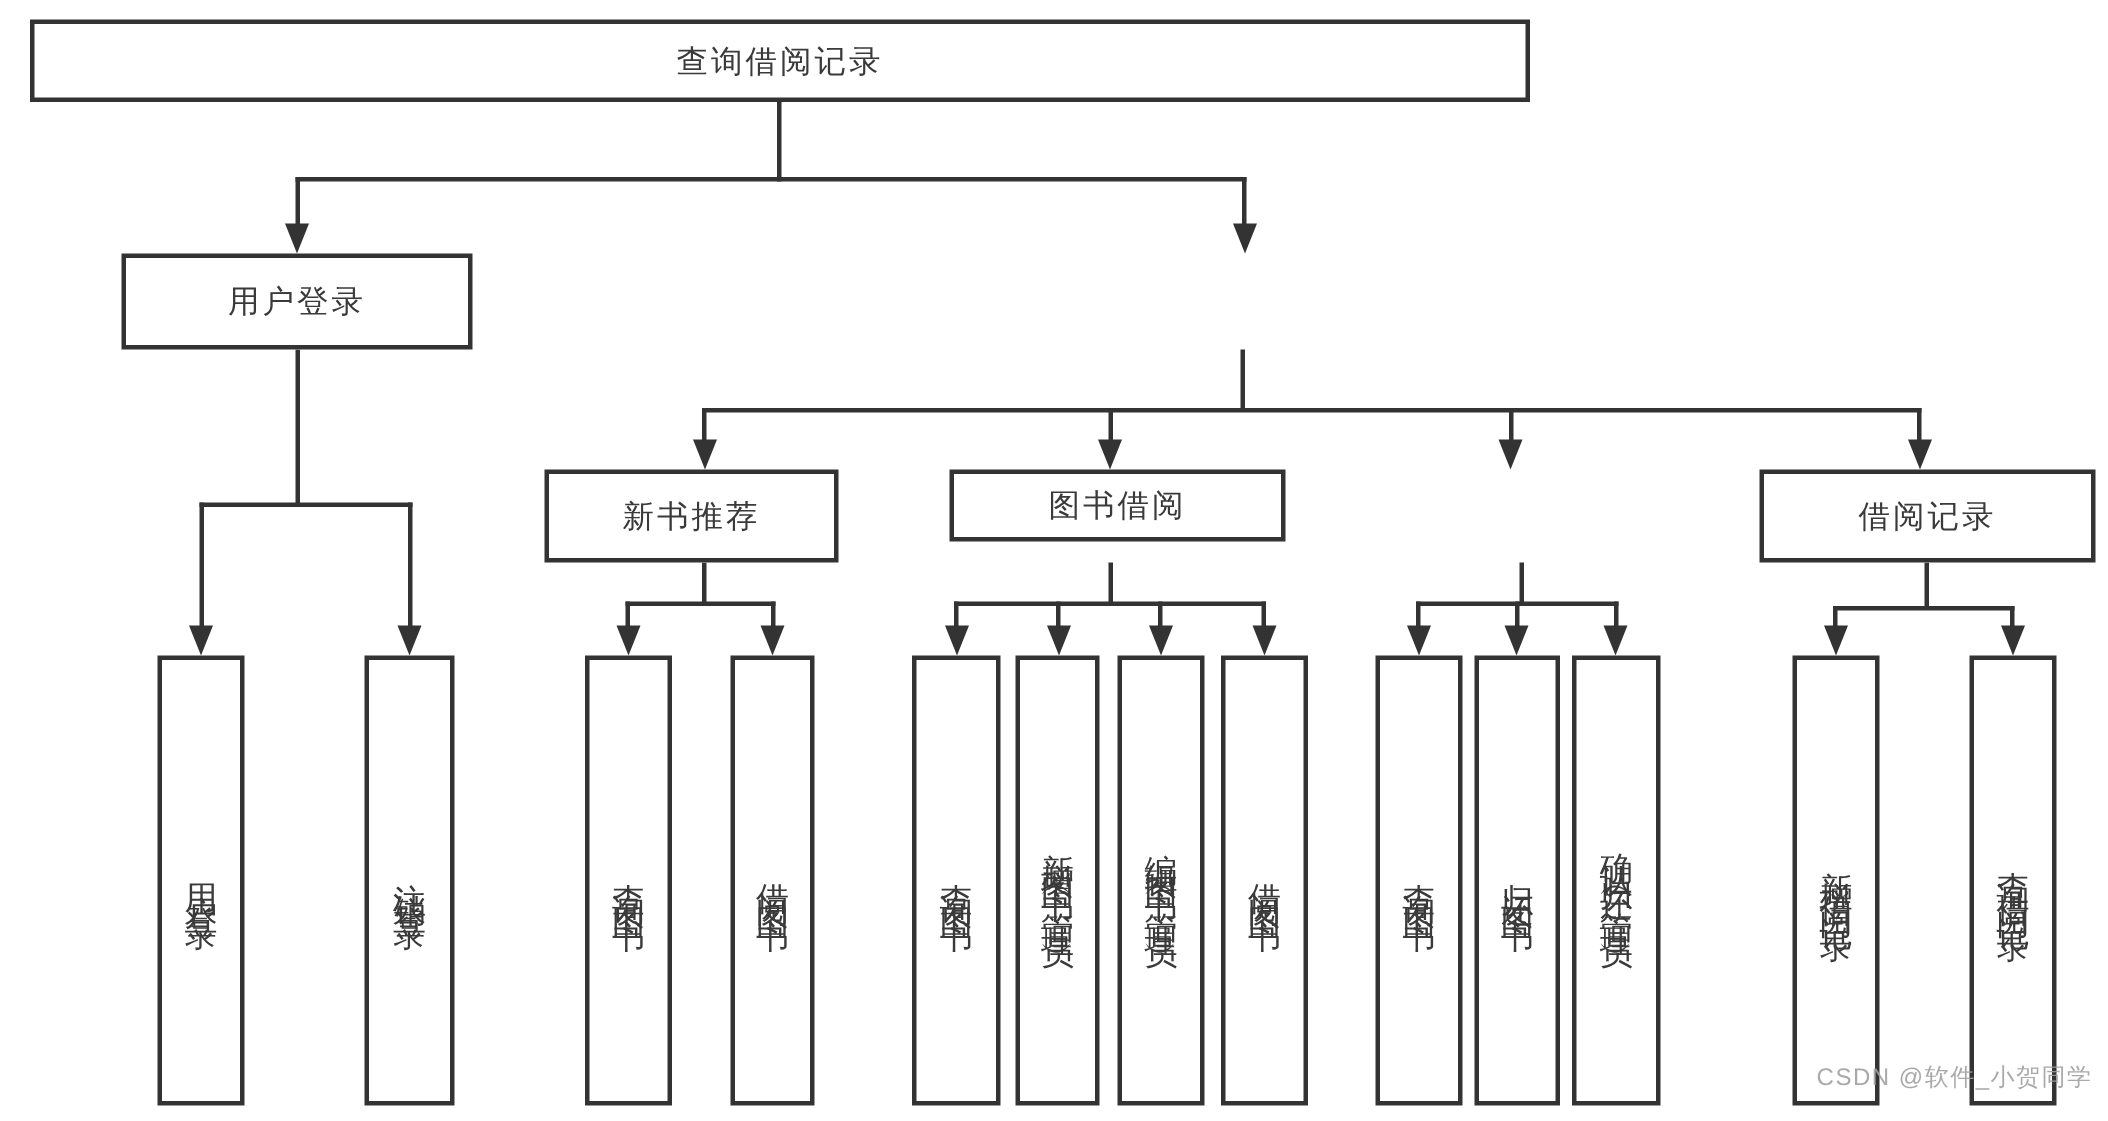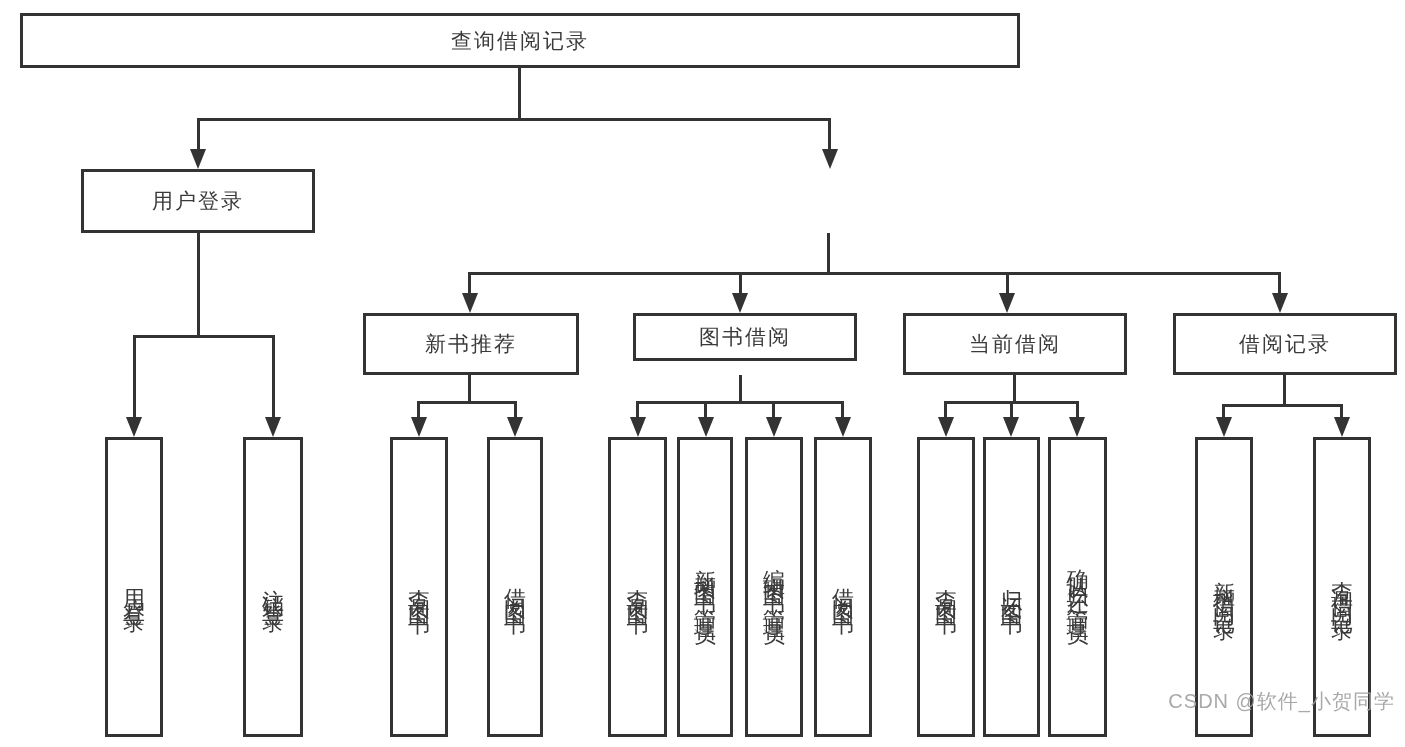--- a/index.html
+++ b/index.html
@@ -44,23 +44,23 @@
   .arrowhead {
     position: absolute;
     width: 0;
     height: 0;
     border-left: 8px solid transparent;
     border-right: 8px solid transparent;
     border-top: 20px solid var(--line, #333333);
   }
   .watermark {
     position: absolute;
-    top: 688px;
+    top: 708px;
     right: 10px;
-    font-size: 20px;
+    font-size: 16px;
     letter-spacing: 1px;
     color: var(--wm, rgba(160,160,160,0.9));
     z-index: 5;
     white-space: nowrap;
   }
 </style>
 </head>
 <body>
 
 <div class="canvas">
@@ -116,28 +116,25 @@
     <div class="arrowhead" style="left: 1003px; top: 417px;"></div>
     <div class="arrowhead" style="left: 1069px; top: 417px;"></div>
     <div class="arrowhead" style="left: 1216px; top: 417px;"></div>
     <div class="arrowhead" style="left: 1334px; top: 417px;"></div>
     <div class="node h" style="left: 20px; top: 13px; width: 1000px; height: 55px;">
       <span class="lbl">查询借阅记录</span>
     </div>
     <div class="node h" style="left: 81px; top: 169px; width: 234px; height: 64px;">
       <span class="lbl">用户登录</span>
     </div>
-    <div class="node h" style="left: 363px; top: 313px; width: 216px; height: 62px;">
+    <div class="node h" style="left: 363px; top: 313px; width: 196px; height: 62px;">
       <span class="lbl">新书推荐</span>
     </div>
     <div class="node h" style="left: 633px; top: 313px; width: 224px; height: 48px;">
       <span class="lbl">图书借阅</span>
-    </div>
-    <div class="node h" style="left: 903px; top: 313px; width: 224px; height: 62px;">
-      <span class="lbl">当前借阅</span>
     </div>
     <div class="node h" style="left: 1173px; top: 313px; width: 224px; height: 62px;">
       <span class="lbl">借阅记录</span>
     </div>
     <div class="node v" style="left: 105px; top: 437px; width: 58px; height: 300px;">
       <span class="lbl">用户登录</span>
     </div>
     <div class="node v" style="left: 243px; top: 437px; width: 60px; height: 300px;">
       <span class="lbl">注销登录</span>
     </div>

